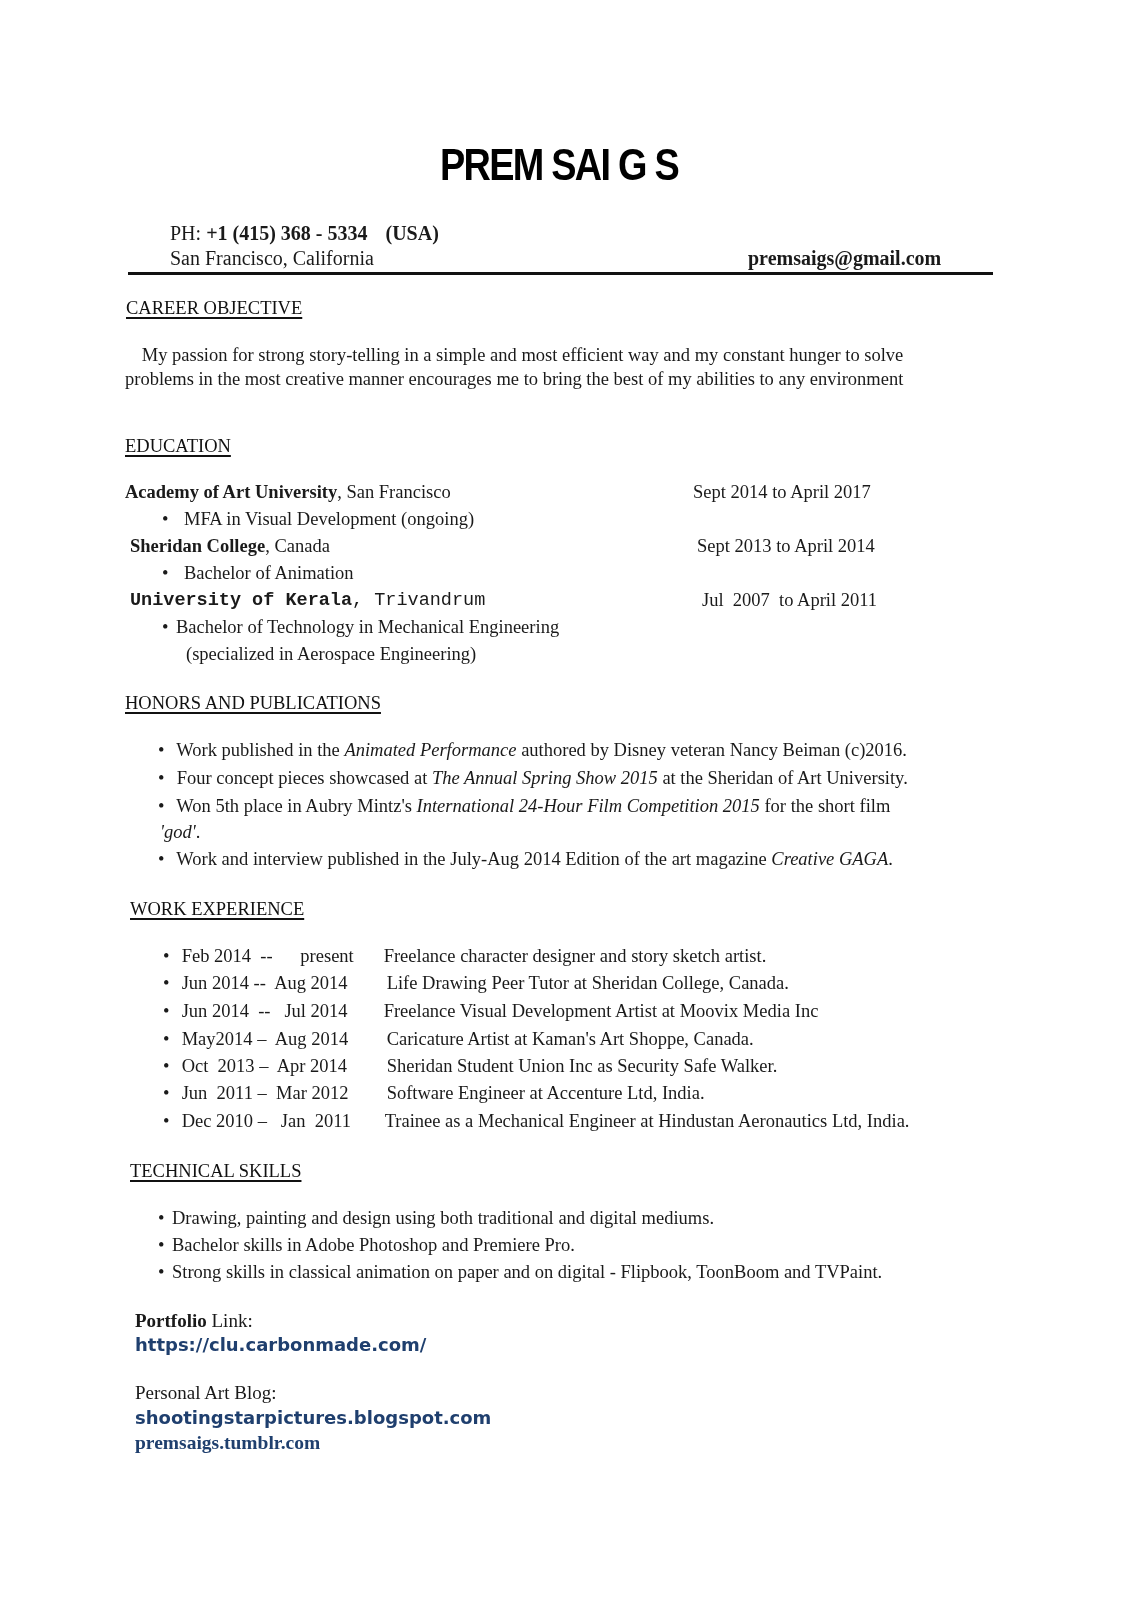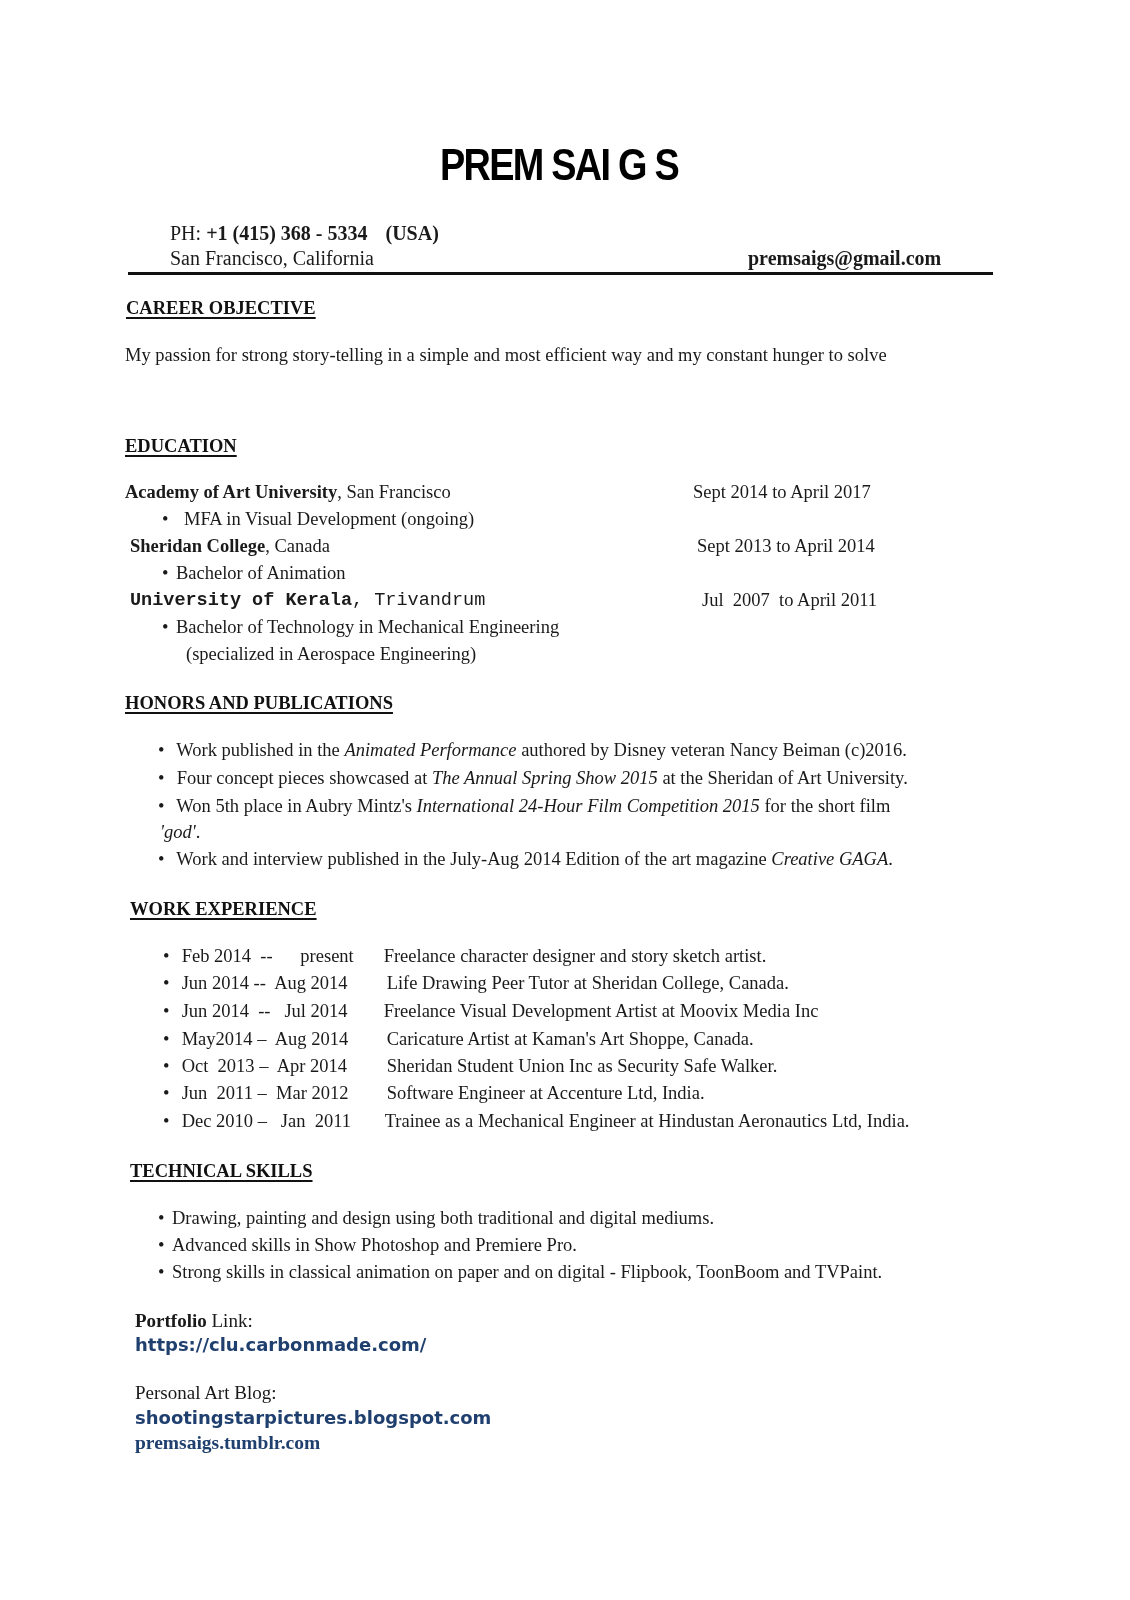--- a/index.html
+++ b/index.html
@@ -5,21 +5,21 @@
     html, body { margin: 0; padding: 0; background: #ffffff; }
     body { width: 1130px; height: 1600px; position: relative; overflow: hidden;
            font-family: "Liberation Serif", serif; color: #1a1a1a; }
     .abs { position: absolute; white-space: nowrap; }
     .name { left: 0; width: 1118px; top: 140px; text-align: center;
             font-family: "Liberation Sans", sans-serif; font-weight: bold; font-size: 44px;
             letter-spacing: -2px; transform: scaleX(0.86); color: #000; }
     .contact { font-size: 20px; margin-left: 40px; }
     .bold { font-weight: bold; }
     .rule { position: absolute; left: 128px; top: 272px; width: 865px; height: 3px; background: #111; }
-    .heading { font-size: 18.5px; font-weight: bold; text-decoration: underline;
+    .heading { font-size: 18.5px; font-weight: normal; text-decoration: underline;
                text-decoration-thickness: 2px; text-underline-offset: 3px; color: #111; }
     .body-text { font-size: 18.5px; line-height: 23.5px; }
     .t { font-size: 18.5px; }
     .bullet::before { content: "\2022"; display: inline-block; width: 14px; }
     .link { font-family: "DejaVu Sans", sans-serif; font-weight: bold; font-size: 18px; color: #1f3f6e; }
     .link-serif { font-family: "Liberation Serif", serif; font-weight: bold; font-size: 19.5px; color: #1f3f6e; }
     .wx-date { display: inline-block; }
     i { font-style: italic; }
   </style>
 </head>
@@ -30,35 +30,36 @@
 <div class="abs contact" style="left:130px; top:222px;">
   <span>PH: </span><span class="bold">+1 (415) 368 - 5334</span><span class="bold" style="margin-left:18px;">(USA)</span>
 </div>
 <div class="abs contact" style="left:130px; top:247px;">San Francisco, California</div>
 <div class="abs contact bold" style="left:708px; top:247px;">premsaigs@gmail.com</div>
 <div class="rule"></div>
 
 <div class="abs heading" style="left:126px; top:298px;">CAREER OBJECTIVE</div>
 <div class="abs body-text" style="left:125px; top:344px;text-align:right;">
   <div>My passion for strong story-telling in a simple and most efficient way and my constant hunger to solve</div>
+  <div>problems in the most creative manner encourages me to bring the best of my abilities to any environment</div>
 </div>
 
 <div class="abs heading" style="left:125px; top:436px;">EDUCATION</div>
 
 <div class="abs t" style="left:125px; top:482px;">
   <span class="bold">Academy of Art University</span><span>, San Francisco</span>
 </div>
 <div class="abs t" style="left:693px; top:482px;">Sept 2014 to April 2017</div>
 <div class="abs t bullet" style="left:162px; top:509px; padding-left:0;"><span style="margin-left:8px;">MFA in Visual Development (ongoing)</span></div>
 
 <div class="abs t" style="left:130px; top:536px;">
   <span class="bold">Sheridan College</span><span>,  Canada</span>
 </div>
 <div class="abs t" style="left:697px; top:536px;">Sept 2013 to April 2014</div>
-<div class="abs t bullet" style="left:162px; top:563px;"><span style="margin-left:0;">Bachelor of Animation</span></div>
+<div class="abs t bullet" style="left:162px; top:563px;"><span style="margin-left:8px;">Bachelor of Animation</span></div>
 
 <div class="abs t" style="left:130px; top:590px;font-family:Liberation Mono, monospace;">
   <span class="bold">University of Kerala</span><span>, Trivandrum</span>
 </div>
 <div class="abs t" style="left:702px; top:590px; white-space:pre;">Jul  2007  to April 2011</div>
 <div class="abs t bullet" style="left:162px; top:617px;"><span>Bachelor of Technology in Mechanical Engineering</span></div>
 <div class="abs t" style="left:186px; top:644px;">(specialized in Aerospace Engineering)</div>
 
 <div class="abs heading" style="left:125px; top:693px;">HONORS AND PUBLICATIONS</div>
 
@@ -97,21 +98,21 @@
 </div>
 <div class="abs t bullet" style="left:163px; top:1083px;">
   <span class="wx-date" style="width:205px; white-space:pre;">Jun  2011 –  Mar 2012</span><span>Software Engineer at Accenture Ltd, India.</span>
 </div>
 <div class="abs t bullet" style="left:163px; top:1111px;">
   <span class="wx-date" style="width:203px; white-space:pre;">Dec 2010 –   Jan  2011</span><span>Trainee as a Mechanical Engineer at Hindustan Aeronautics Ltd, India.</span>
 </div>
 
 <div class="abs heading" style="left:130px; top:1161px;text-align:center;">TECHNICAL SKILLS</div>
 <div class="abs t bullet" style="left:158px; top:1208px;"><span>Drawing, painting and design using both traditional and digital mediums.</span></div>
-<div class="abs t bullet" style="left:158px; top:1235px;"><span>Advanced skills in Show Photoshop and Premiere Pro.</span></div>
+<div class="abs t bullet" style="left:158px; top:1235px;"><span>Bachelor skills in Adobe Photoshop and Premiere Pro.</span></div>
 <div class="abs t bullet" style="left:158px; top:1262px;"><span>Strong skills in classical animation on paper and on digital - Flipbook, ToonBoom and TVPaint.</span></div>
 
 <div class="abs" style="left:135px; top:1310px; font-size:19px;">
   <span class="bold">Portfolio</span><span> Link:</span>
 </div>
 <div class="abs link" style="left:135px; top:1334px;">https://clu.carbonmade.com/</div>
 
 <div class="abs" style="left:135px; top:1382px; font-size:19px;">Personal Art Blog:</div>
 <div class="abs link" style="left:135px; top:1407px;">shootingstarpictures.blogspot.com</div>
 <div class="abs link-serif" style="left:135px; top:1432px;">premsaigs.tumblr.com</div>

